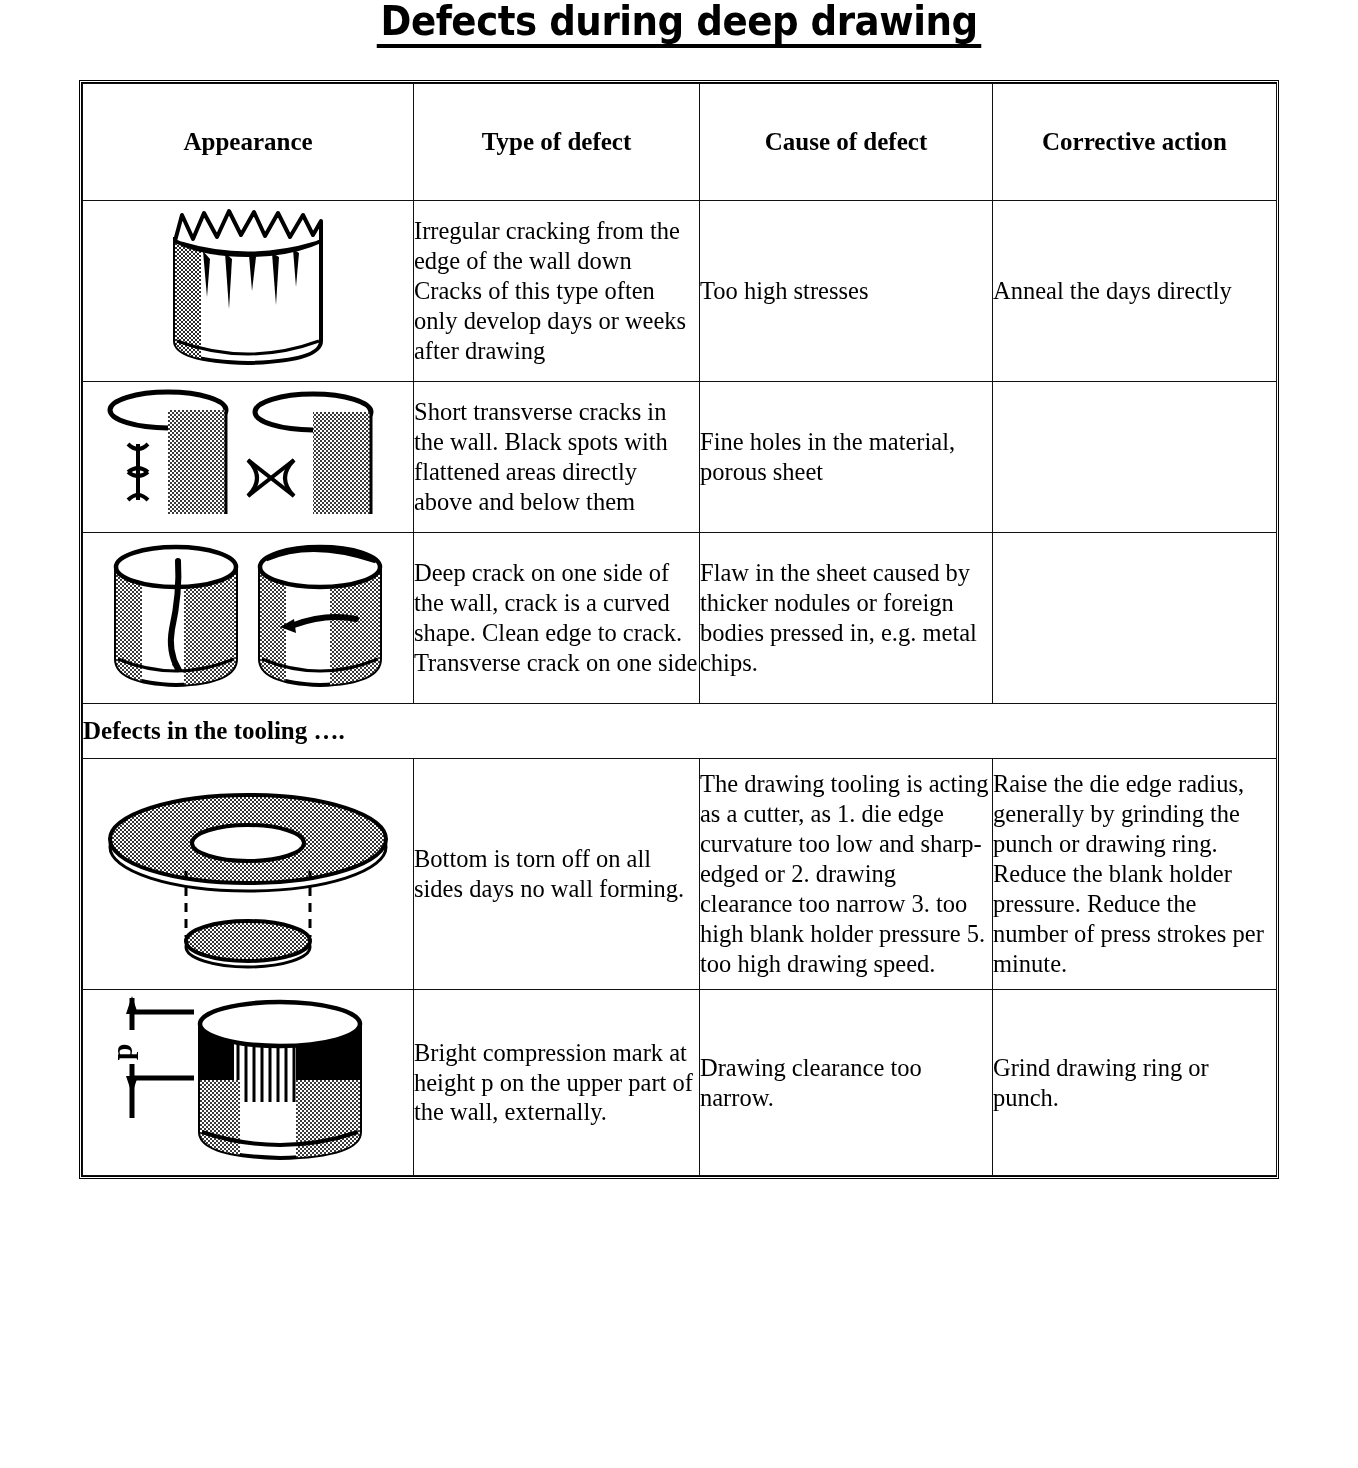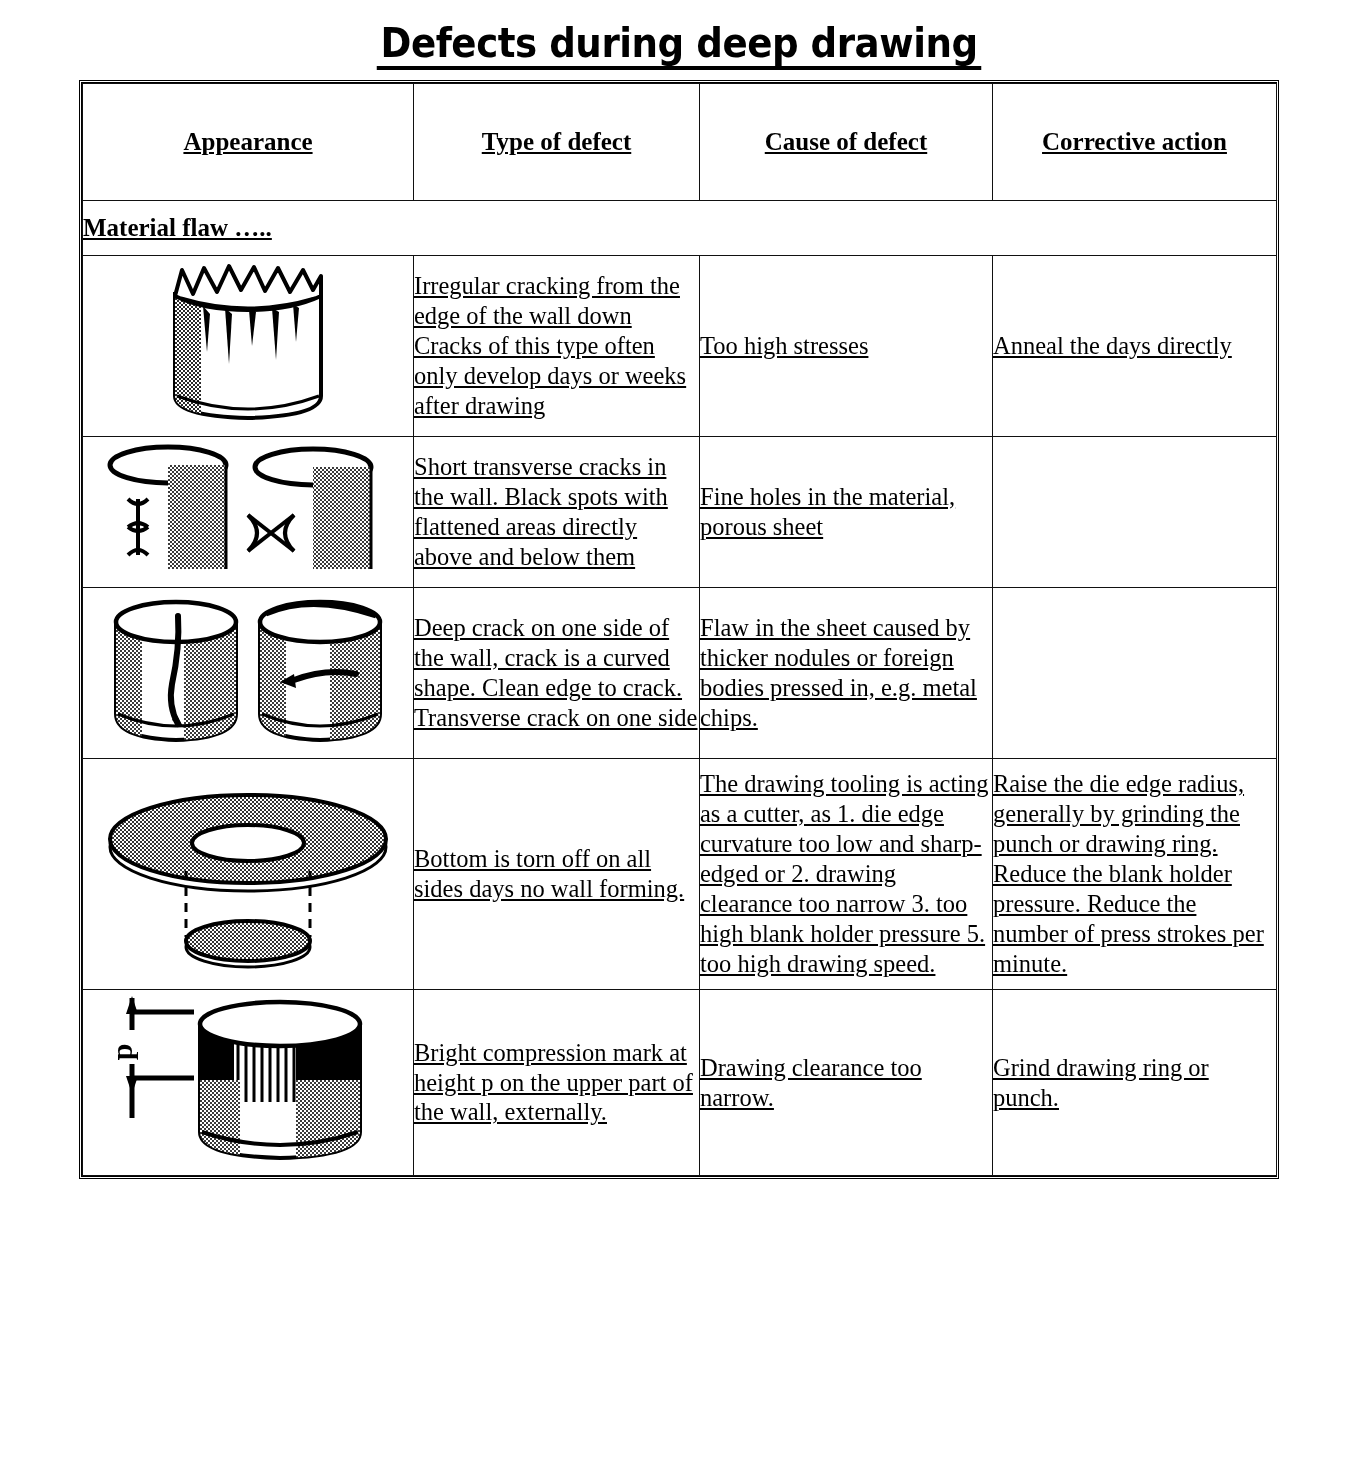--- a/index.html
+++ b/index.html
@@ -8,21 +8,21 @@
     background:#ffffff;
     font-family:"Liberation Serif","DejaVu Serif",serif;
     color:#000000;
     overflow:hidden;
   }
   .page{position:relative;width:1358px;height:1468px;box-sizing:border-box;}
 
   
   .title-wrap{
     height:70px;
-    display:flex;align-items:flex-end;justify-content:center;
+    display:flex;align-items:flex-start;justify-content:center;
   }
   .title{
     font-family:"DejaVu Sans","Liberation Sans",sans-serif;
     font-weight:bold;
     font-size:40px;
     letter-spacing:-0.5px;
     border-bottom:4px solid #000;
     padding:0 4px 2px 4px;
     line-height:1.05;
     transform:scaleX(0.93);
@@ -36,21 +36,20 @@
     width:1200px;
     border:3px double #000;
     background:#fff;
     box-sizing:border-box;
   }
   table.defects{
     border-collapse:collapse;
     width:100%;
     table-layout:fixed;
     background:#bef264;
-    text-decoration:underline;
   }
   table.defects td,table.defects th{
     border:1.6px solid #111;
     vertical-align:middle;
     padding:0;
     background:#fff;
   }
   col.c-appearance{width:331px;}
   col.c-type{width:286px;}
   col.c-cause{width:293px;}
@@ -110,23 +109,20 @@
       <thead>
         <tr>
           <th class="head">Appearance</th>
           <th class="head">Type of defect</th>
           <th class="head">Cause of defect</th>
           <th class="head">Corrective action</th>
         </tr>
       </thead>
       <tbody>
 
-        <tr>
-          <td class="section" colspan="4">Material flaw …..</td>
-        </tr>
 
         <tr>
           <td class="art">
             <span>
               <svg width="215" height="180" viewBox="0 0 215 180" aria-hidden="true">
                 <defs>
                   <pattern id="stip1" width="4" height="4" patternUnits="userSpaceOnUse">
                     <rect width="4" height="4" fill="#fff"></rect>
                     <rect x="0" y="0" width="2" height="2" fill="#2a2a2a"></rect>
                     <rect x="2" y="2" width="2" height="2" fill="#2a2a2a"></rect>
@@ -242,20 +238,23 @@
                 <path d="M196 86 L182 94 L198 100 Z" fill="#000"></path>
                 <path d="M164 126 Q222 150 280 126" fill="none" stroke="#000" stroke-width="3"></path>
               </svg>
             </span>
           </td>
           <td class="text">Deep crack on one side of the wall, crack is a curved shape. Clean edge to crack. Transverse crack on one side</td>
           <td class="text">Flaw in the sheet caused by thicker nodules or foreign bodies pressed in, e.g. metal chips.</td>
           <td class="text empty"></td>
         </tr>
 
+        <tr>
+          <td class="section" colspan="4">Defects in the tooling ….</td>
+        </tr>
 
         <tr>
           <td class="art">
             <span>
               <svg width="300" height="230" viewBox="0 0 300 230" aria-hidden="true">
                 <defs>
                   <pattern id="stip4" width="4" height="4" patternUnits="userSpaceOnUse">
                     <rect width="4" height="4" fill="#fff"></rect>
                     <rect x="0" y="0" width="2" height="2" fill="#333"></rect>
                     <rect x="2" y="2" width="2" height="2" fill="#333"></rect>

